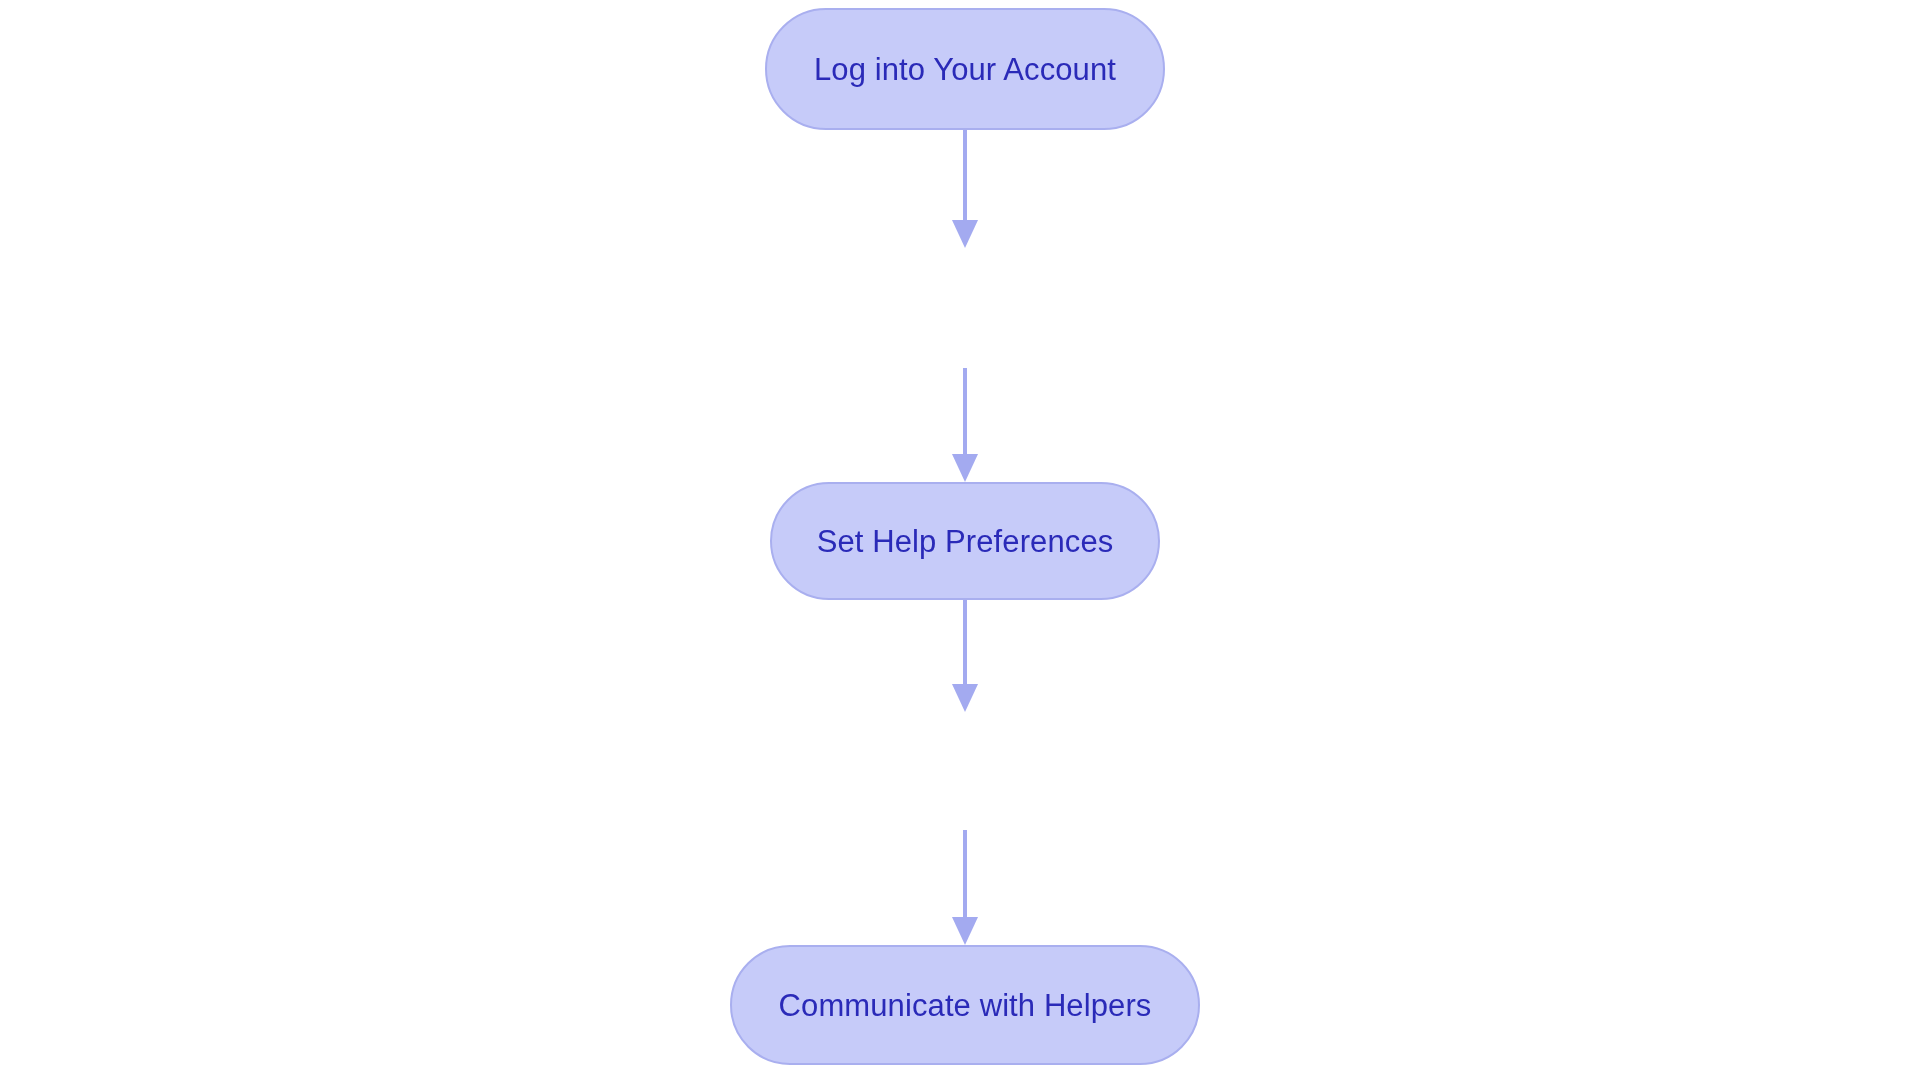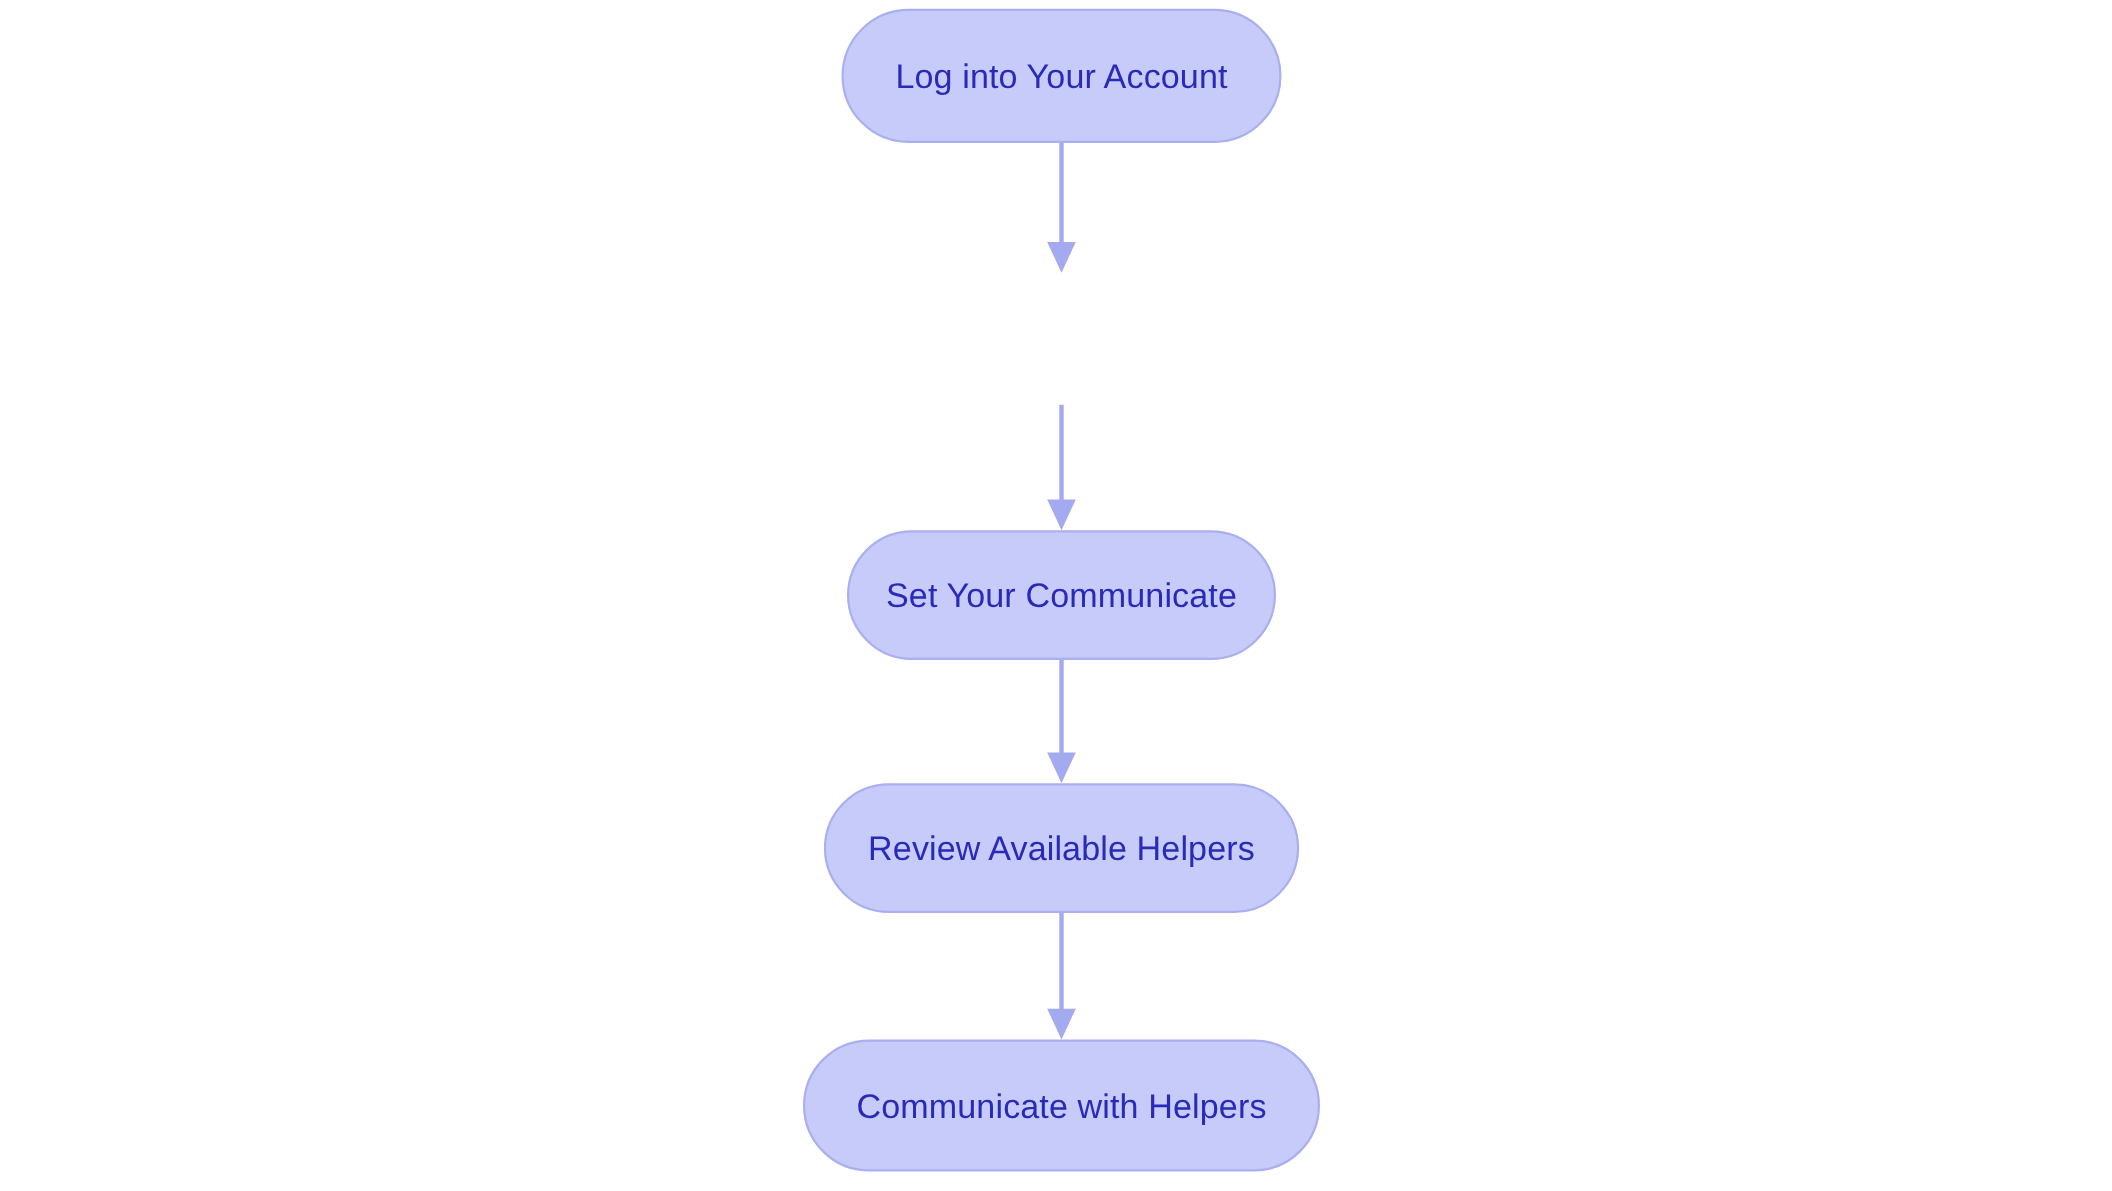--- a/index.html
+++ b/index.html
@@ -87,24 +87,21 @@
       <polygon points="7,87 33,87 20,115" fill="#a3aaf0"></polygon>
     </svg>
   </div>
 
   <div class="flow-node" style="left:965px; top:8px; width:400px; height:122px;">
     <span class="flow-node-label">Log into Your Account</span>
   </div>
 
 
   <div class="flow-node" style="left:965px; top:482px; width:390px; height:118px;">
-    <span class="flow-node-label">Set Your Communicate</span>
+    <span class="flow-node-label">Set Help Preferences</span>
   </div>
 
-  <div class="flow-node" style="left:965px; top:712px; width:432px; height:118px;">
-    <span class="flow-node-label">Review Available Helpers</span>
-  </div>
 
   <div class="flow-node" style="left:965px; top:945px; width:470px; height:120px;justify-content:center;">
     <span class="flow-node-label">Communicate with Helpers</span>
   </div>
 
 </div>
 
 </body></html>

